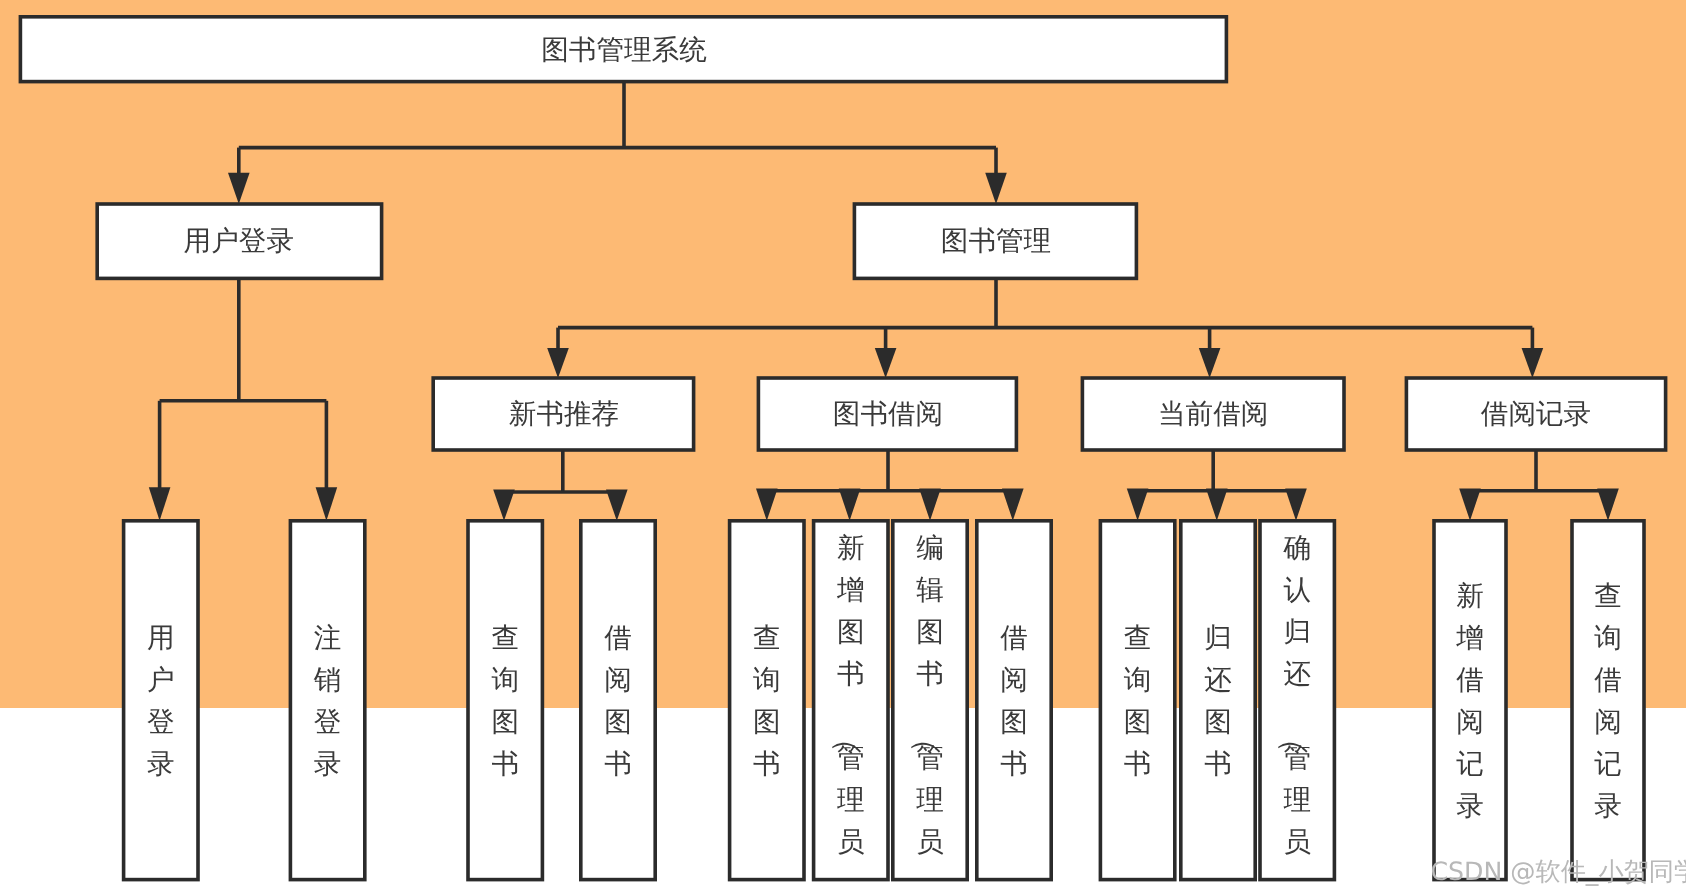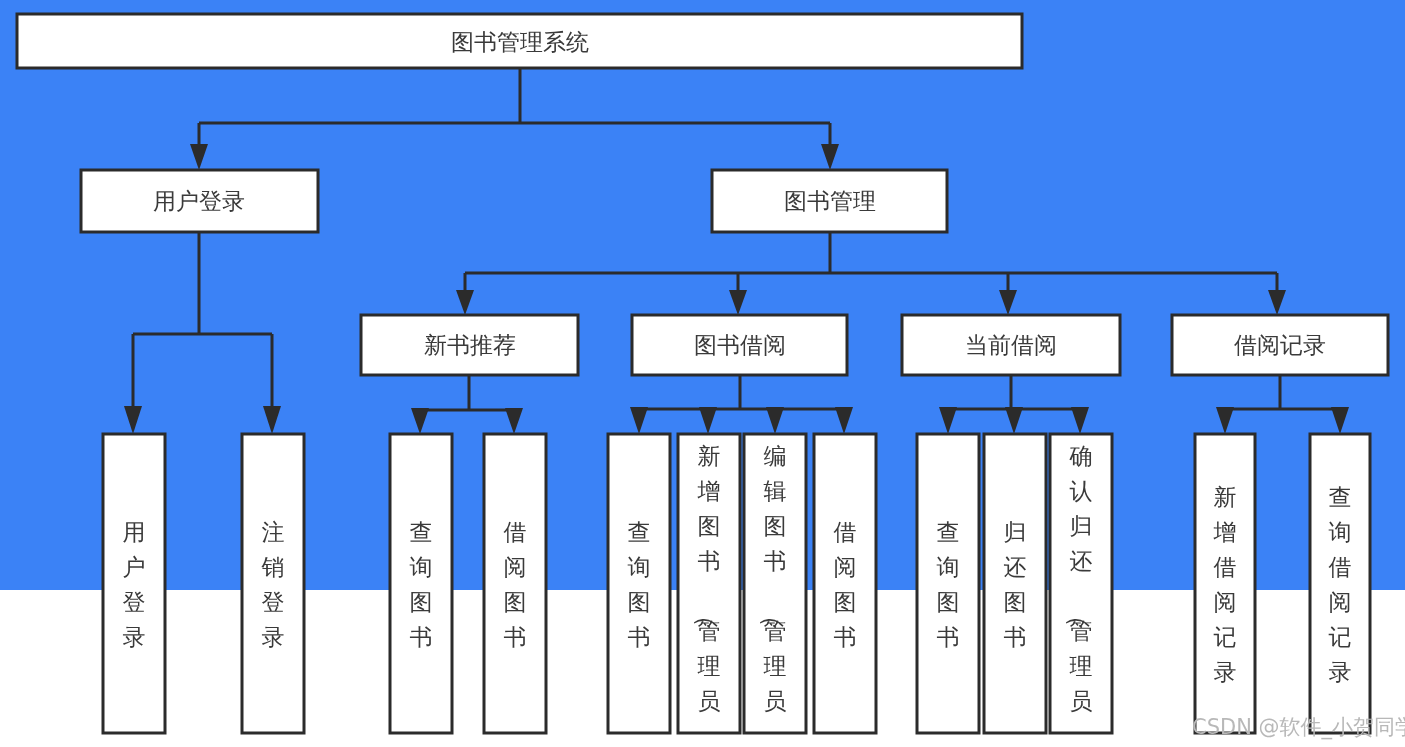--- a/index.html
+++ b/index.html
@@ -12,21 +12,21 @@
     width: 1405px;
     height: 747px;
     font-family: "DejaVu Sans", "Liberation Sans", sans-serif;
     overflow: hidden;
     position: relative;
   }
   #diagram-root {
     position: relative;
     width: 1405px;
     height: 590px;
-    background: #3b82f6;
+    background: #fdba74;
   }
   svg.diagram-canvas {
     position: absolute;
     left: 0;
     top: 0;
     width: 1405px;
     height: 747px;
     display: block;
   }
   .node-box {

